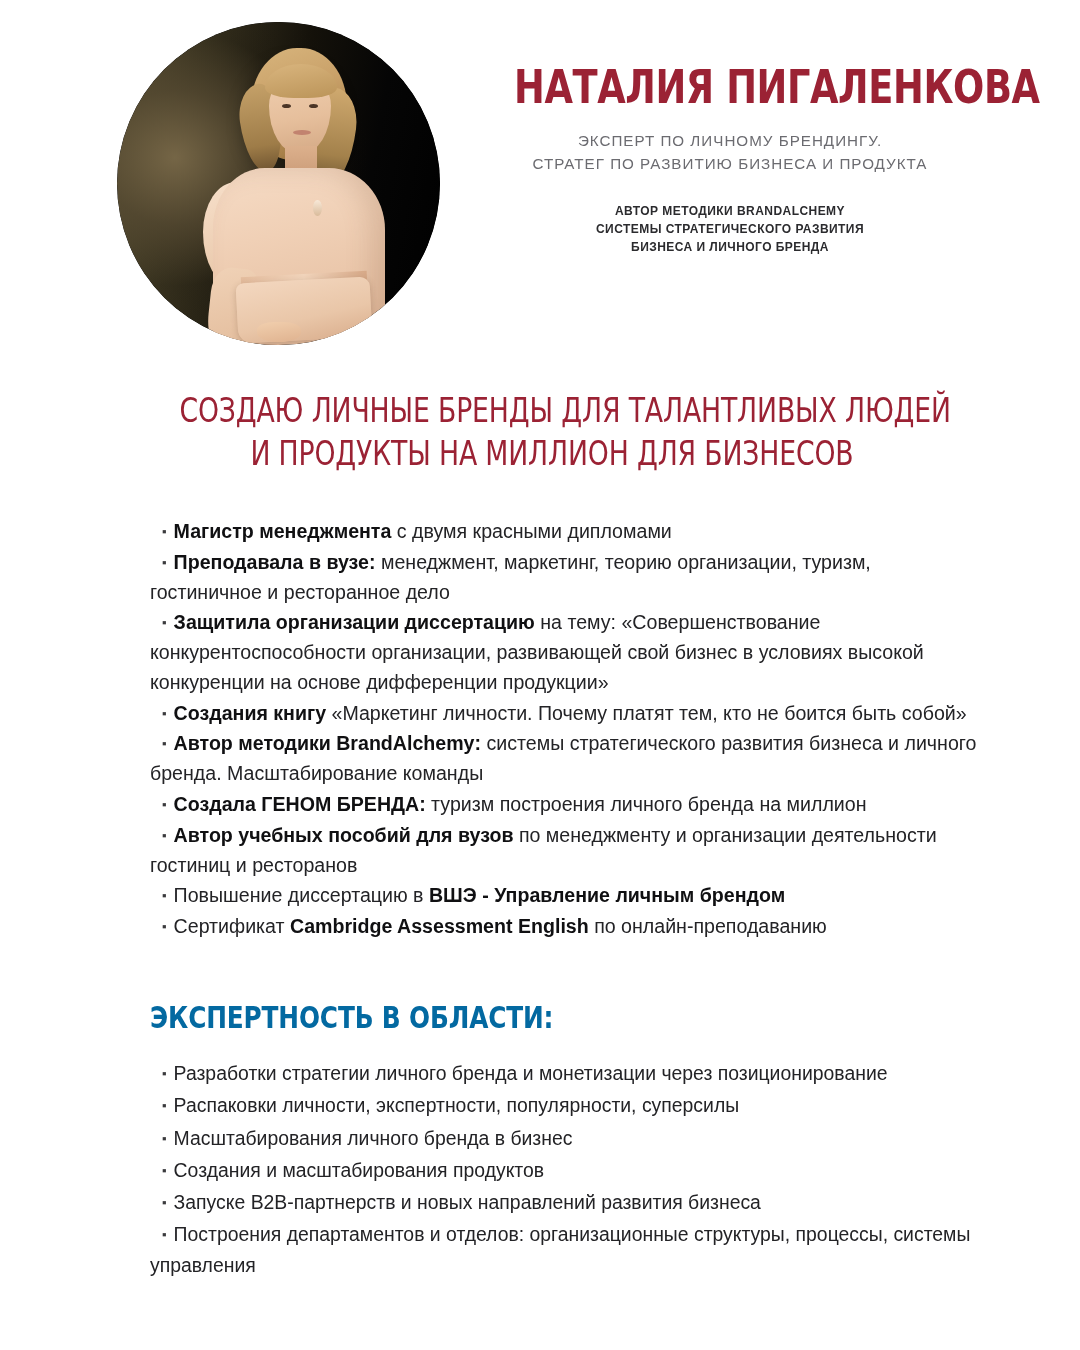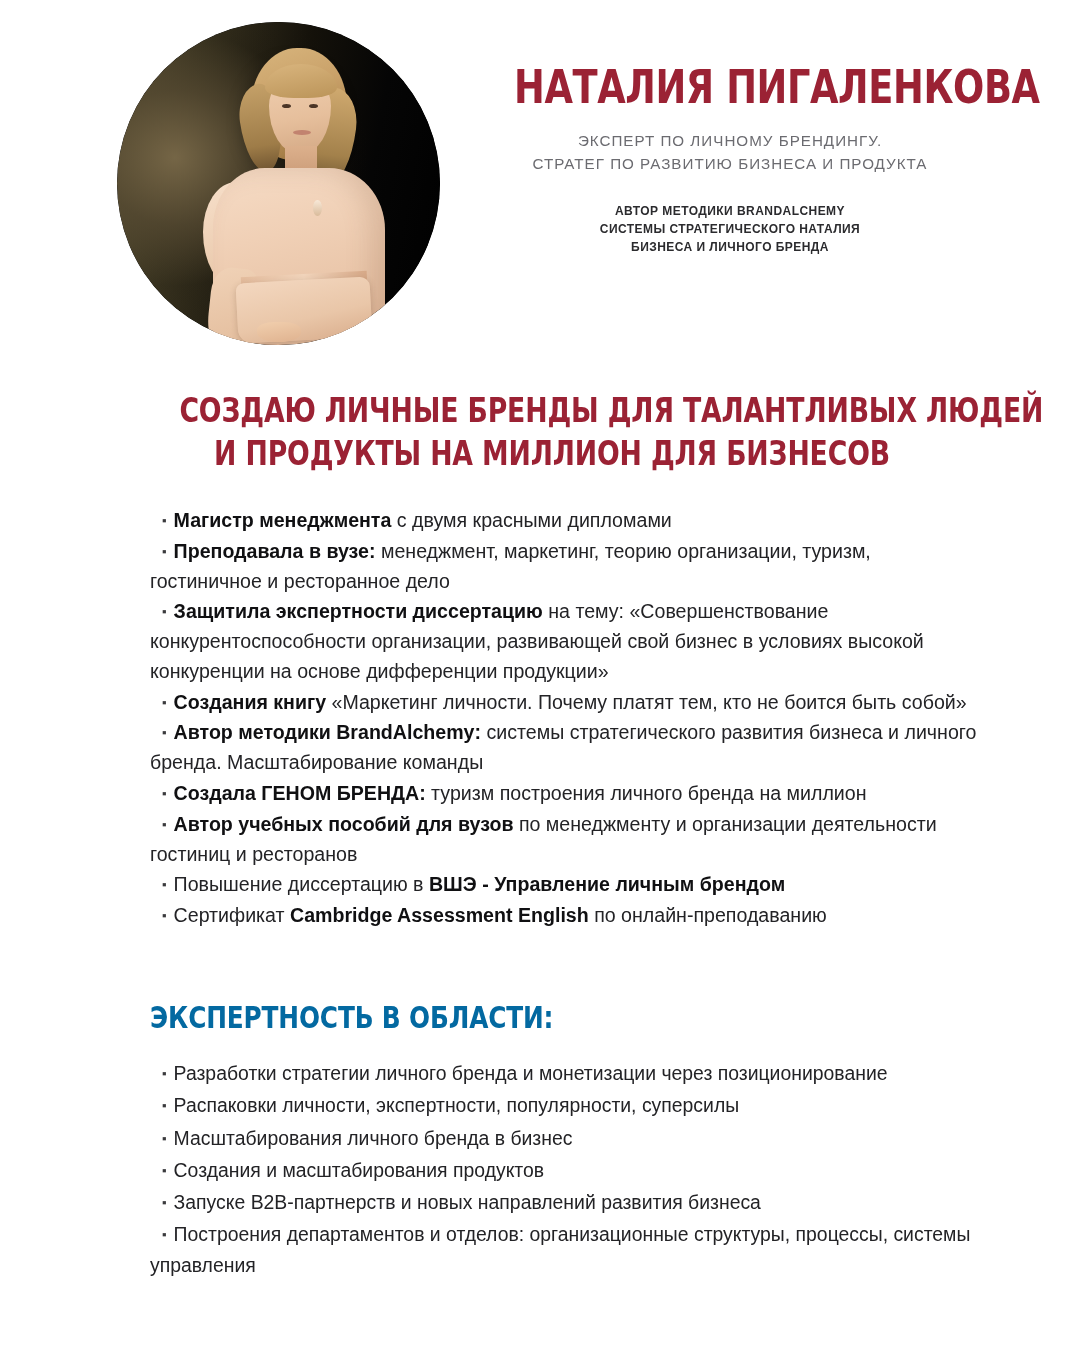--- a/index.html
+++ b/index.html
@@ -234,39 +234,39 @@
 
   
   .headline {
     position: absolute;
     left: 80px;
     top: 390px;
     width: 920px;
     text-align: center;
     color: #9b2234;
     font-family: "DejaVu Sans", sans-serif;
-    font-weight: 700;
+    font-weight: 400;
     font-size: 33px;
     line-height: 1.30;
     letter-spacing: -0.2px;
   }
   .headline .hl-line {
     display: block;
     transform: scaleX(0.81);
     transform-origin: center center;
     white-space: nowrap;
   }
 
   
   .list-block {
     position: absolute;
     left: 138px;
     width: 838px;
   }
-  #credentials { top: 506px; }
+  #credentials { top: 517px; }
 
   .bullet-item {
     font-size: 19.6px;
     line-height: 1.52;
     color: #232326;
     margin: 0 0 1px 0;
     text-indent: 12px;
   }
   .bullet-item .bul {
     color: #3a3a3d;
@@ -334,35 +334,35 @@
     </div>
 
     <div class="header-text">
       <div class="name">НАТАЛИЯ ПИГАЛЕНКОВА</div>
       <div class="tagline">
         <div>ЭКСПЕРТ ПО ЛИЧНОМУ БРЕНДИНГУ.</div>
         <div>СТРАТЕГ ПО РАЗВИТИЮ БИЗНЕСА И ПРОДУКТА</div>
       </div>
       <div class="method">
         <div>АВТОР МЕТОДИКИ BRANDALCHEMY</div>
-        <div>СИСТЕМЫ СТРАТЕГИЧЕСКОГО НАТАЛИЯ</div>
+        <div>СИСТЕМЫ СТРАТЕГИЧЕСКОГО РАЗВИТИЯ</div>
         <div>БИЗНЕСА И ЛИЧНОГО БРЕНДА</div>
       </div>
     </div>
   </div>
 
   <div class="headline">
     <span class="hl-line">СОЗДАЮ ЛИЧНЫЕ БРЕНДЫ ДЛЯ ТАЛАНТЛИВЫХ ЛЮДЕЙ</span>
     <span class="hl-line">И ПРОДУКТЫ НА МИЛЛИОН ДЛЯ БИЗНЕСОВ</span>
   </div>
 
   <div class="list-block" id="credentials">
       <p class="bullet-item"><span class="bul">▪</span><b>Магистр менеджмента</b><span> с двумя красными дипломами</span></p>
       <p class="bullet-item"><span class="bul">▪</span><b>Преподавала в вузе:</b><span> менеджмент, маркетинг, теорию организации, туризм, гостиничное и ресторанное дело</span></p>
-      <p class="bullet-item"><span class="bul">▪</span><b>Защитила экспертности диссертацию</b><span> на тему: «Совершенствование конкурентоспособности организации, развивающей свой бизнес в условиях высокой конкуренции на основе дифференции продукции»</span></p>
+      <p class="bullet-item"><span class="bul">▪</span><b>Защитила организации диссертацию</b><span> на тему: «Совершенствование конкурентоспособности организации, развивающей свой бизнес в условиях высокой конкуренции на основе дифференции продукции»</span></p>
       <p class="bullet-item"><span class="bul">▪</span><b>Создания книгу</b><span> «Маркетинг личности. Почему платят тем, кто не боится быть собой»</span></p>
       <p class="bullet-item"><span class="bul">▪</span><b>Автор методики BrandAlchemy:</b><span> системы стратегического развития бизнеса и личного бренда. Масштабирование команды</span></p>
       <p class="bullet-item"><span class="bul">▪</span><b>Создала ГЕНОМ БРЕНДА:</b><span> туризм построения личного бренда на миллион</span></p>
       <p class="bullet-item"><span class="bul">▪</span><b>Автор учебных пособий для вузов</b><span> по менеджменту и организации деятельности гостиниц и ресторанов</span></p>
       <p class="bullet-item"><span class="bul">▪</span><span>Повышение диссертацию в </span><b>ВШЭ - Управление личным брендом</b><span></span></p>
       <p class="bullet-item"><span class="bul">▪</span><span>Сертификат </span><b>Cambridge Assessment English</b><span> по онлайн-преподаванию</span></p>
     </div>
 
   <div class="section-title">
     <span>ЭКСПЕРТНОСТЬ В ОБЛАСТИ:</span>

